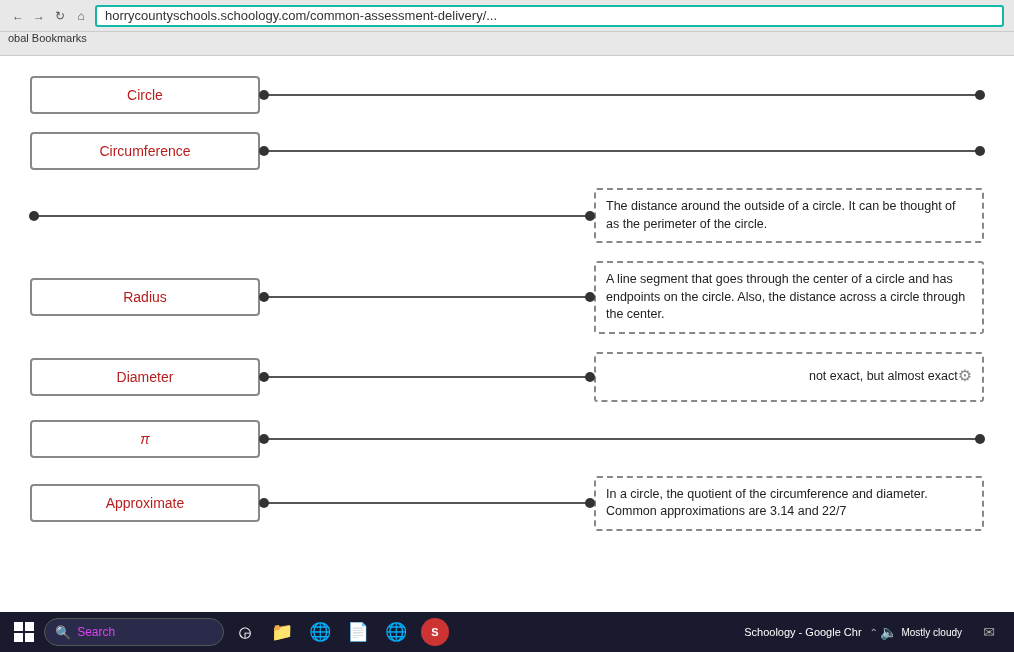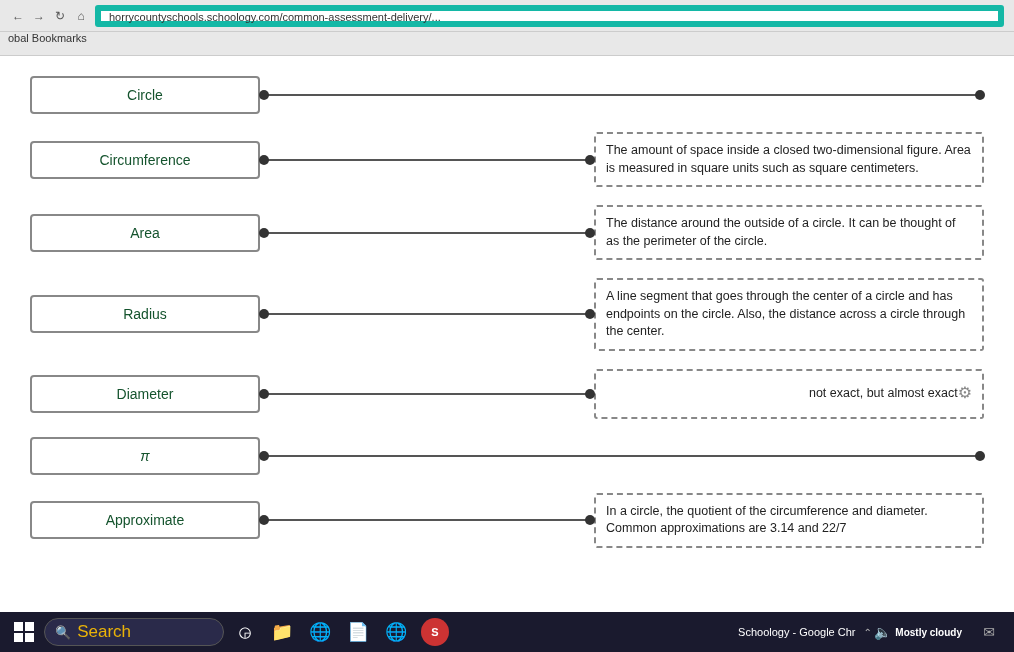--- a/index.html
+++ b/index.html
@@ -25,27 +25,27 @@
     .browser-icons {
       display: flex; gap: 5px; align-items: center;
     }
     .browser-icon-btn {
       width: 16px; height: 16px; display: flex; align-items: center; justify-content: center;
       font-size: 12px; color: #555; cursor: pointer;
     }
     .url-bar {
       flex: 1;
       background: white;
-      border: 6px solid #14b8a6;
+      border: 2px solid #14b8a6;
       border-radius: 3px;
       height: 22px;
       padding: 0 8px;
-      font-size: 11px;
+      font-size: 13px;
       color: #333;
-      display: flex; 
+      display: flex; align-items: center;
     }
 
     
     .bookmarks-bar {
       background: #e8e8e8;
       height: 24px;
       display: flex;
       padding: 0 8px;
       font-size: 11px;
       color: #333;
@@ -79,21 +79,21 @@
     .term-box {
       width: 230px;
       min-height: 38px;
       border: 2px solid #888;
       border-radius: 4px;
       display: flex;
       align-items: center;
       justify-content: center;
       font-size: 14px;
       font-weight: 400;
-      color: #14532d;
+      color: #b91c1c;
       background: white;
       flex-shrink: 0;
     }
 
     .connector-line {
       flex: 1;
       height: 2px;
       background: #555;
       position: relative;
       display: flex;
@@ -189,22 +189,22 @@
       gap: 6px;
       cursor: pointer;
     }
 
     .taskbar-search-icon {
       color: #aaa;
       font-size: 13px;
     }
 
     .taskbar-search-text {
-      color: #eab308;
-      font-size: 17px;
+      color: #d946ef;
+      font-size: 12px;
     }
 
     .taskbar-spacer { flex: 1; }
 
     .taskbar-icon {
       width: 34px;
       height: 34px;
       display: flex;
       align-items: center;
       justify-content: center;
@@ -220,21 +220,20 @@
       font-size: 11px;
     }
 
     .weather-info {
       display: flex;
       flex-direction: column;
       align-items: flex-end;
       color: white;
       font-size: 10px;
       padding-right: 6px;
-      font-weight: bold;
     }
 
     .schoology-btn {
       background: #cc3333;
       border-radius: 50%;
       width: 28px;
       height: 28px;
       display: flex;
       align-items: center;
       justify-content: center;
@@ -281,29 +280,23 @@
         <span>Circle</span>
       </div>
       <div class="connector-line"></div>
     </div>
 
     <div class="match-row">
       <div class="term-box">
         <span>Circumference</span>
       </div>
       <div class="connector-line"></div>
-      <div class="definition-box">
-        <span>The amount of space inside a closed two-dimensional figure. Area is measured in square units such as square centimeters.</span>
-      </div>
-    </div>
-
-    <div class="match-row">
-      <div class="term-box">
-        <span>Area</span>
-      </div>
+    </div>
+
+    <div class="match-row">
       <div class="connector-line"></div>
       <div class="definition-box">
         <span>The distance around the outside of a circle. It can be thought of as the perimeter of the circle.</span>
       </div>
     </div>
 
     <div class="match-row">
       <div class="term-box">
         <span>Radius</span>
       </div>

